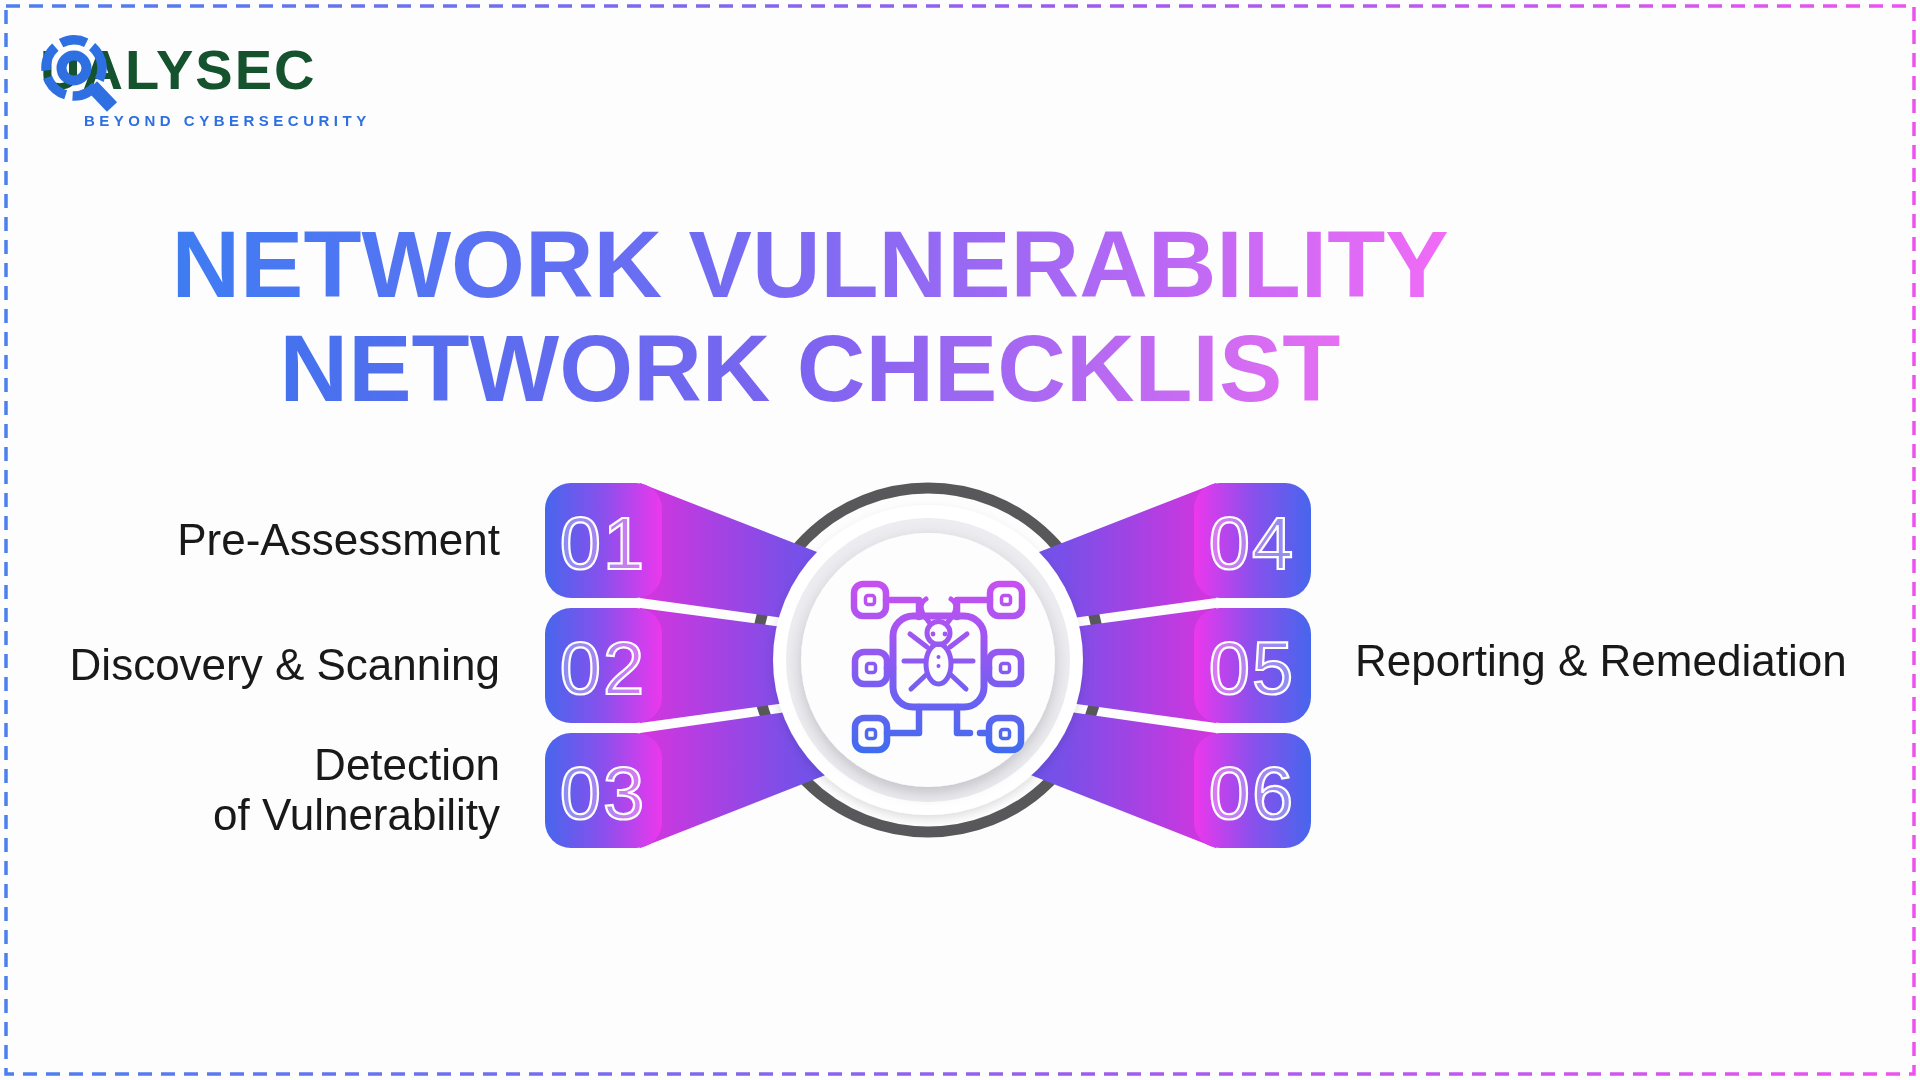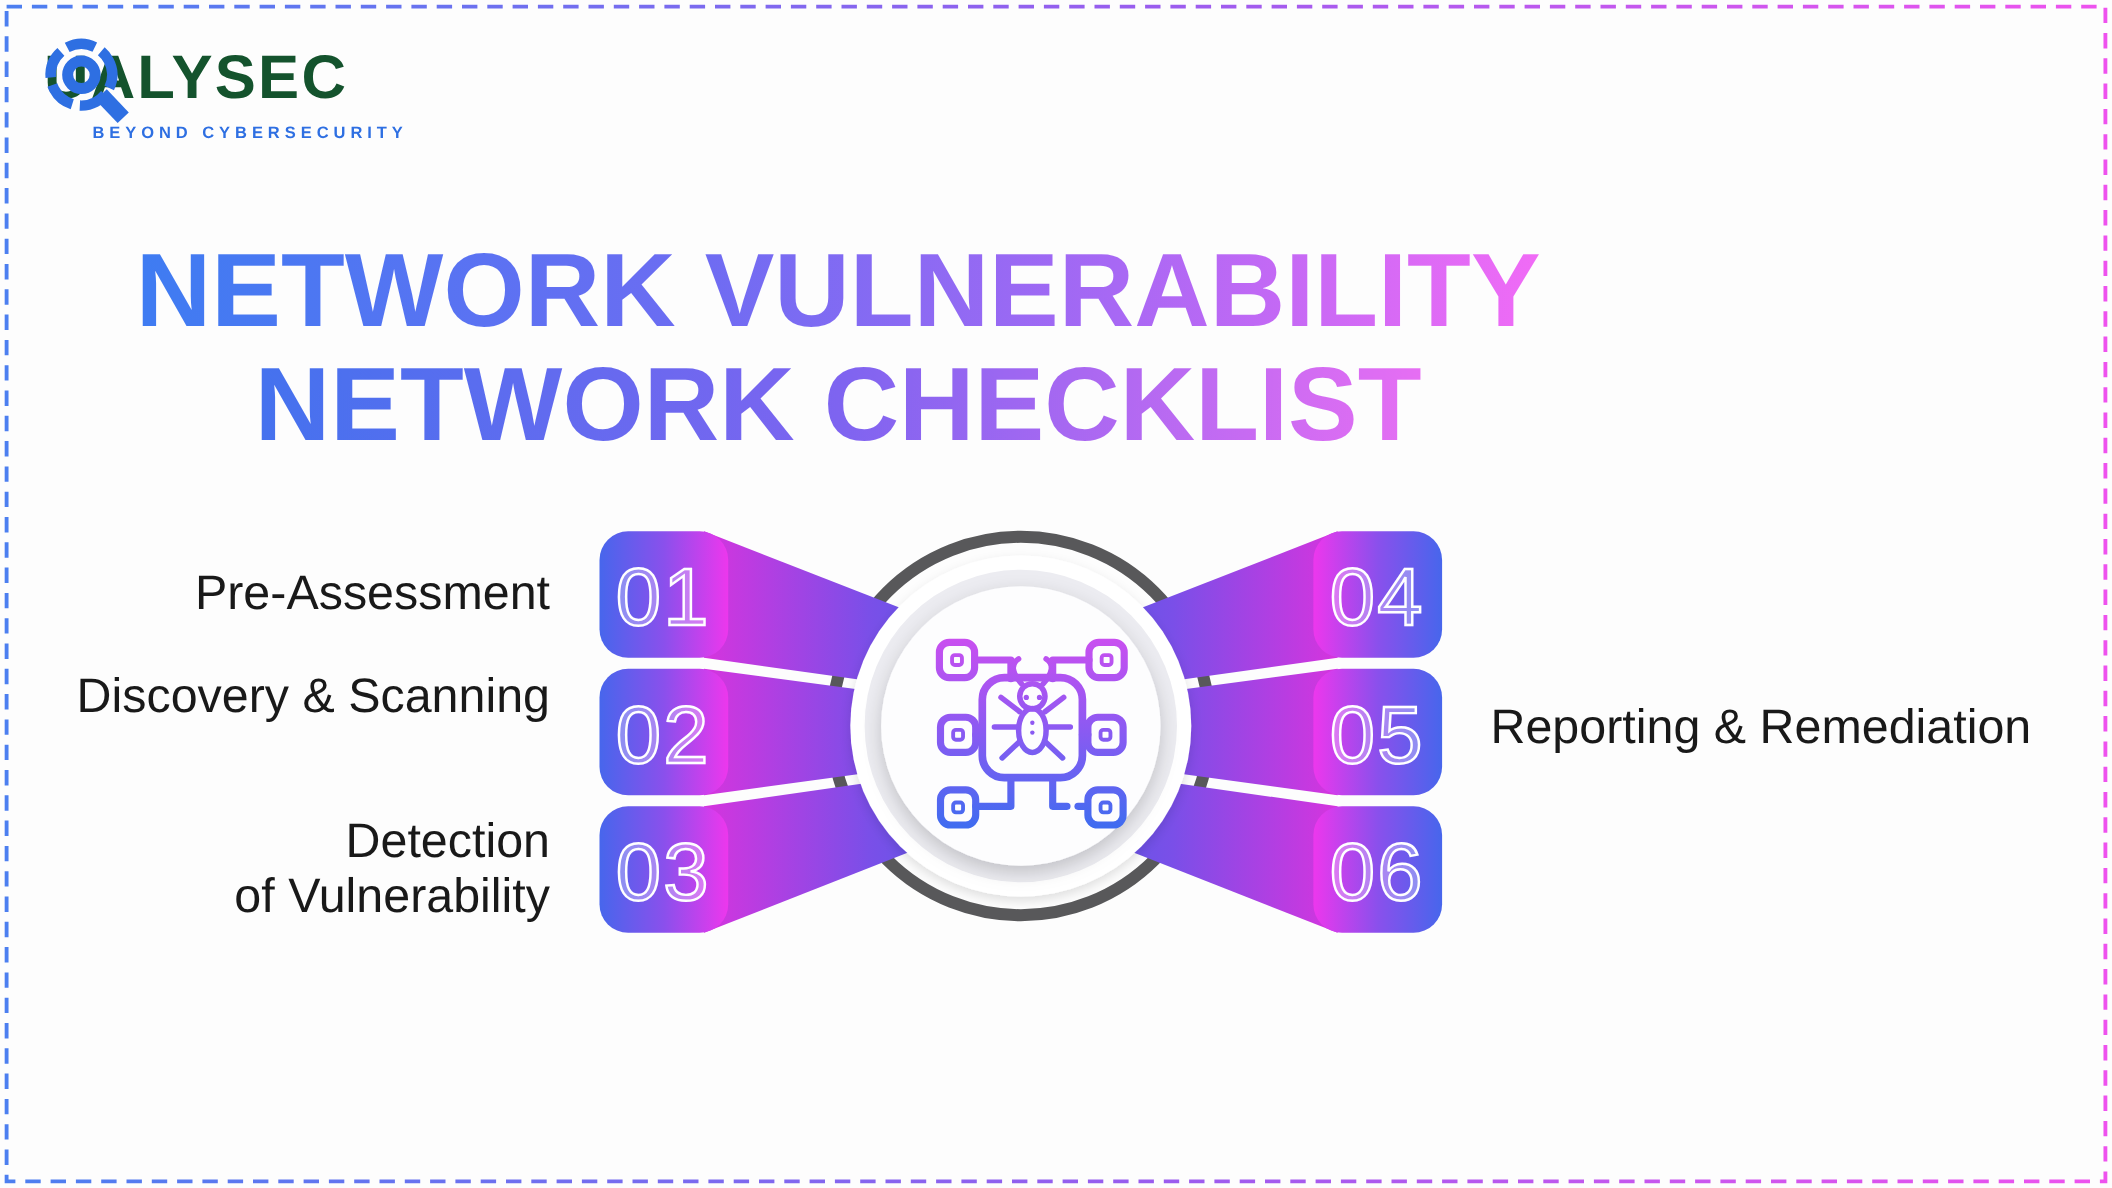--- a/index.html
+++ b/index.html
@@ -6,21 +6,21 @@
     font-family:"Liberation Sans", sans-serif;}
   .stage{position:absolute;inset:0;width:1920px;height:1080px;}
   svg{position:absolute;left:0;top:0;}
   
   .logo{position:absolute;left:36px;top:30px;display:flex;flex-direction:column;}
   .logo-row{display:flex;align-items:center;}
   .logo-rest{font-size:56px;font-weight:700;color:#14532d;letter-spacing:2px;line-height:80px;margin-left:4px;}
   .logo-tagline{font-size:15px;font-weight:700;color:#2e6fe2;letter-spacing:4.5px;margin:2px 0 0 48px;}
   
   .title{position:absolute;left:0;top:212px;width:1524px;text-align:center;font-weight:700;
-    font-size:95px;line-height:104px;letter-spacing:0;}
+    font-size:95px;line-height:104px;letter-spacing:0;padding-left:48px;}
   .title span{display:inline-block;-webkit-background-clip:text;background-clip:text;color:transparent;}
   .t1{background-image:linear-gradient(90deg,#3e7cf2 0%,#6d6cf2 40%,#a868f4 70%,#f16bf6 100%);}
   .t2{background-image:linear-gradient(90deg,#4472ee 0%,#7e64f0 50%,#e66ef3 100%);}
   
   .step-label{position:absolute;color:#191919;font-size:44px;line-height:50px;white-space:pre-line;}
   .lab-left{text-align:right;right:1420px;}
   .lab-right{text-align:left;left:1355px;}
 </style>
 </head>
 <body>
@@ -173,18 +173,18 @@
     </div>
     <div class="logo-tagline">BEYOND CYBERSECURITY</div>
   </div>
 
   <div class="title">
     <span class="t1">NETWORK VULNERABILITY</span><br>
     <span class="t2">NETWORK CHECKLIST</span>
   </div>
 
   <div class="step-label lab-left" style="top:515px;">Pre-Assessment</div>
-  <div class="step-label lab-left" style="top:608px;">Discovery &amp; Scanning</div>
+  <div class="step-label lab-left" style="top:640px;">Discovery &amp; Scanning</div>
   <div class="step-label lab-left" style="top:740px;">Detection
 of Vulnerability</div>
   <div class="step-label lab-right" style="top:636px;">Reporting &amp; Remediation</div>
 
 </div>
 
 </body></html>

